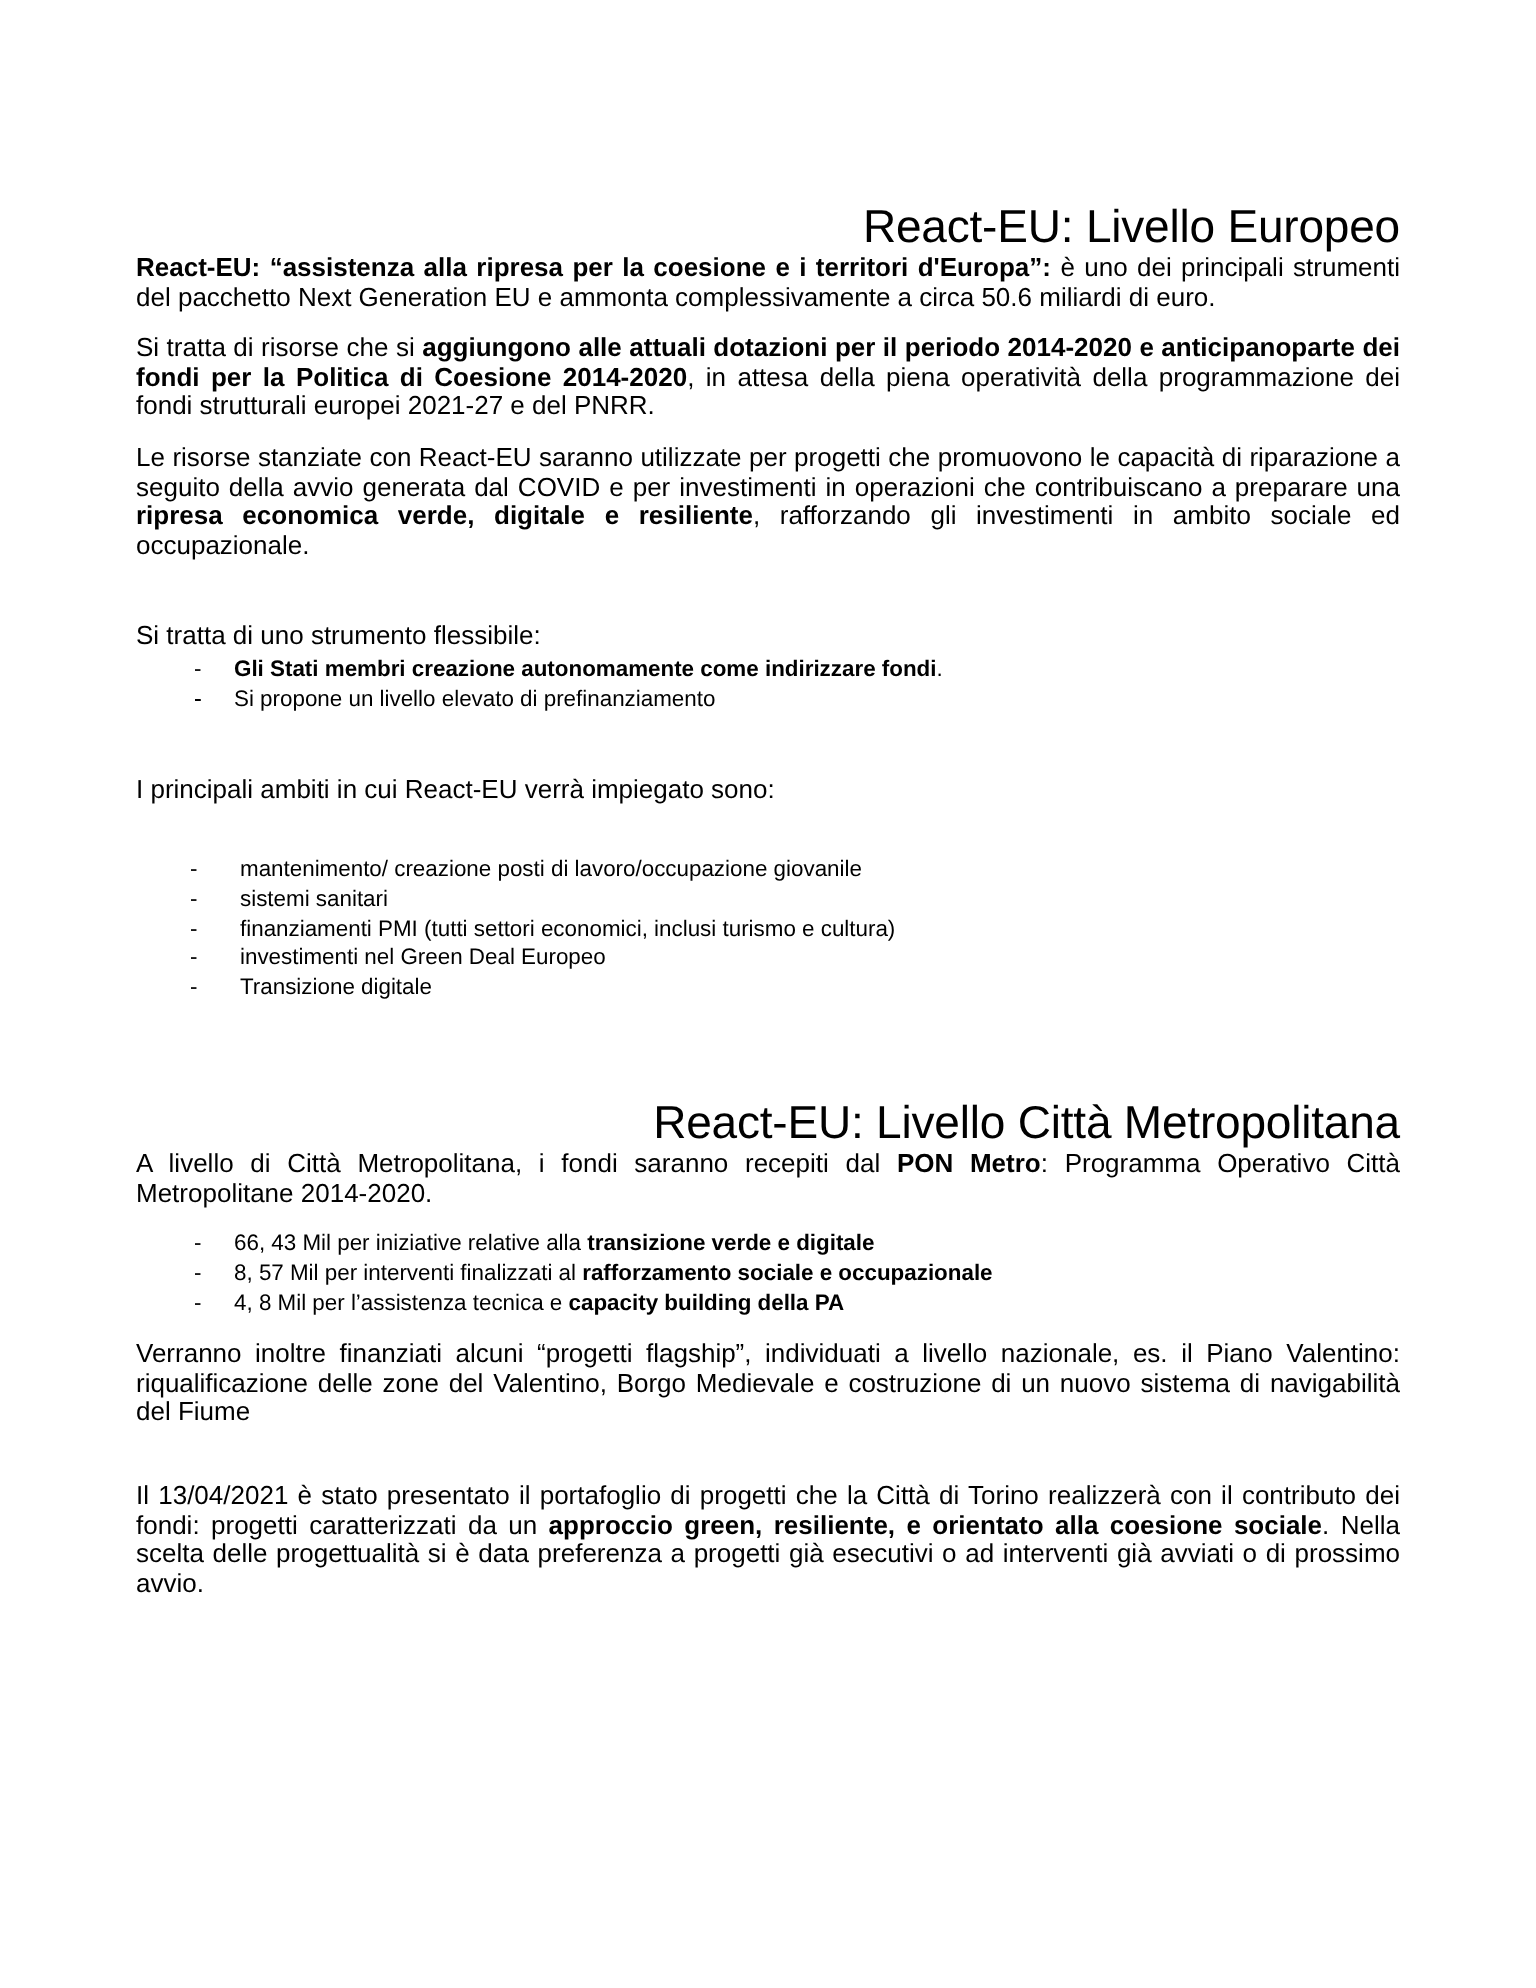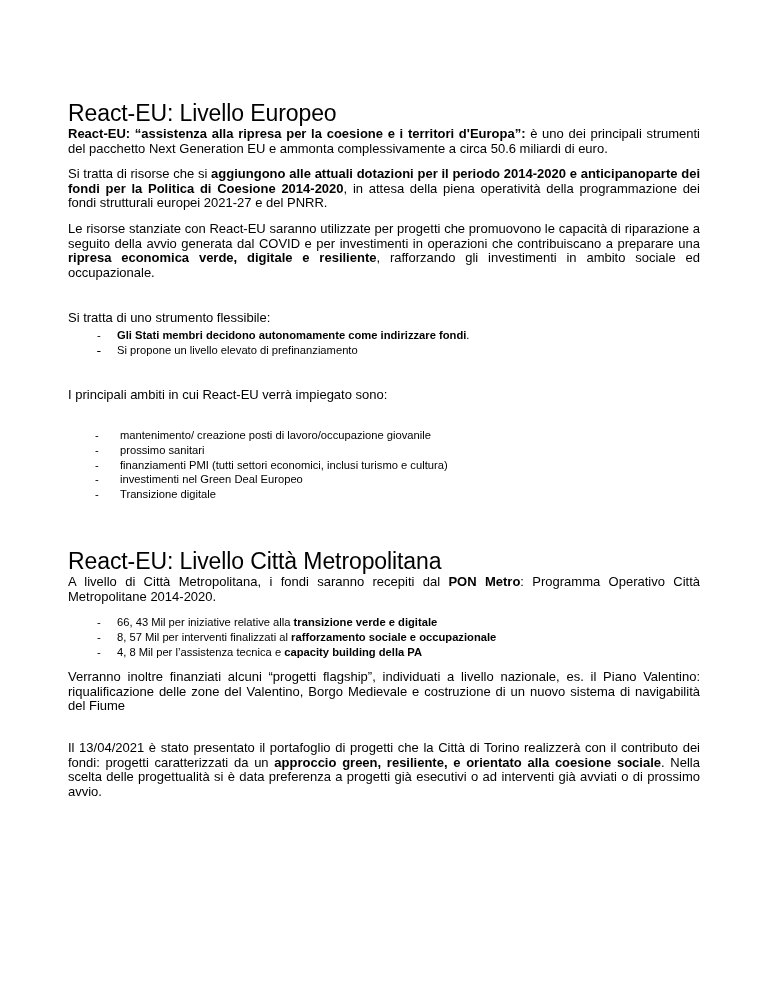--- a/index.html
+++ b/index.html
@@ -26,20 +26,21 @@
     width: 632px;
   }
   h1.heading {
     font-family: "Liberation Sans", sans-serif;
     font-size: 23px;
     font-weight: 400;
     line-height: 27px;
     letter-spacing: -0.1px;
     margin: 0;
     padding: 0;
+    text-align: right;
   }
   .heading-1 { margin-bottom: 17px; }
   .heading-2 { margin-top: 0; margin-bottom: 11px; }
 
   p.para {
     font-size: 13px;
     line-height: 14.6px;
     text-align: justify;
     margin: 0 0 11px 0;
     padding: 0;
@@ -85,34 +86,34 @@
 
     <p class="para"><b>React-EU: “assistenza alla ripresa per la coesione e i territori d'Europa”:</b><span> è uno dei principali strumenti del pacchetto Next Generation EU e ammonta complessivamente a circa 50.6 miliardi di euro.</span></p>
 
     <p class="para"><span>Si tratta di risorse che si </span><b>aggiungono alle attuali dotazioni per il periodo 2014-2020 e anticipanoparte dei fondi per la Politica di Coesione 2014-2020</b><span>, in attesa della piena operatività della programmazione dei fondi strutturali europei 2021-27 e del PNRR.</span></p>
 
     <p class="para"><span>Le risorse stanziate con React-EU saranno utilizzate per progetti che promuovono le capacità di riparazione a seguito della avvio generata dal COVID e per investimenti in operazioni che contribuiscano a preparare una </span><b>ripresa economica verde, digitale e resiliente</b><span>, rafforzando gli investimenti in ambito sociale ed occupazionale.</span></p>
 
     <p class="para nojust tight">Si tratta di uno strumento flessibile:</p>
 
     <ul class="hyphen-list indent-a">
-      <li><span class="dash">-</span><b>Gli Stati membri decidono autonomamente come indirizzare fondi</b><span>.</span></li>
+      <li><span class="dash">-</span><b>Gli Stati membri creazione autonomamente come indirizzare fondi</b><span>.</span></li>
       <li><span class="dash">-</span></li>
       <li><span class="dash">-</span></li>
       <li><span class="dash">-</span><span>Si propone un livello elevato di prefinanziamento</span></li>
     </ul>
 
 
     <p class="para nojust">I principali ambiti in cui React-EU verrà impiegato sono:</p>
 
     <div class="gap-blank"></div>
 
     <ul class="hyphen-list indent-b">
       <li><span class="dash">-</span><span>mantenimento/ creazione posti di lavoro/occupazione giovanile</span></li>
-      <li><span class="dash">-</span><span>prossimo sanitari</span></li>
+      <li><span class="dash">-</span><span>sistemi sanitari</span></li>
       <li><span class="dash">-</span><span>finanziamenti PMI (tutti settori economici, inclusi turismo e cultura)</span></li>
       <li><span class="dash">-</span><span>investimenti nel Green Deal Europeo</span></li>
       <li><span class="dash">-</span><span>Transizione digitale</span></li>
     </ul>
 
     <div class="gap-xl"></div>
 
     <h1 class="heading heading-2">React-EU: Livello Città Metropolitana</h1>
 
     <p class="para"><span>A livello di Città Metropolitana, i fondi saranno recepiti dal </span><b>PON Metro</b><span>: Programma Operativo Città Metropolitane 2014-2020.</span></p>

